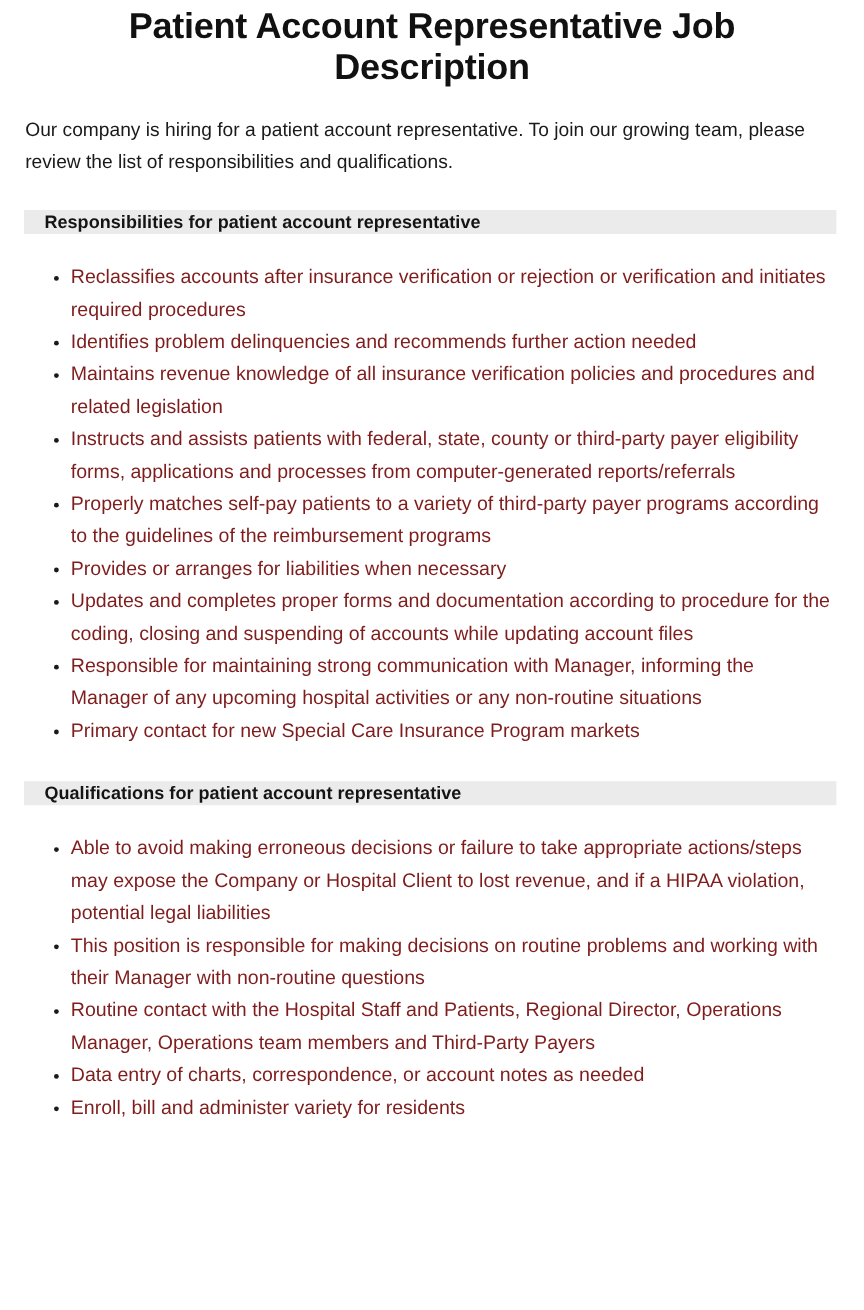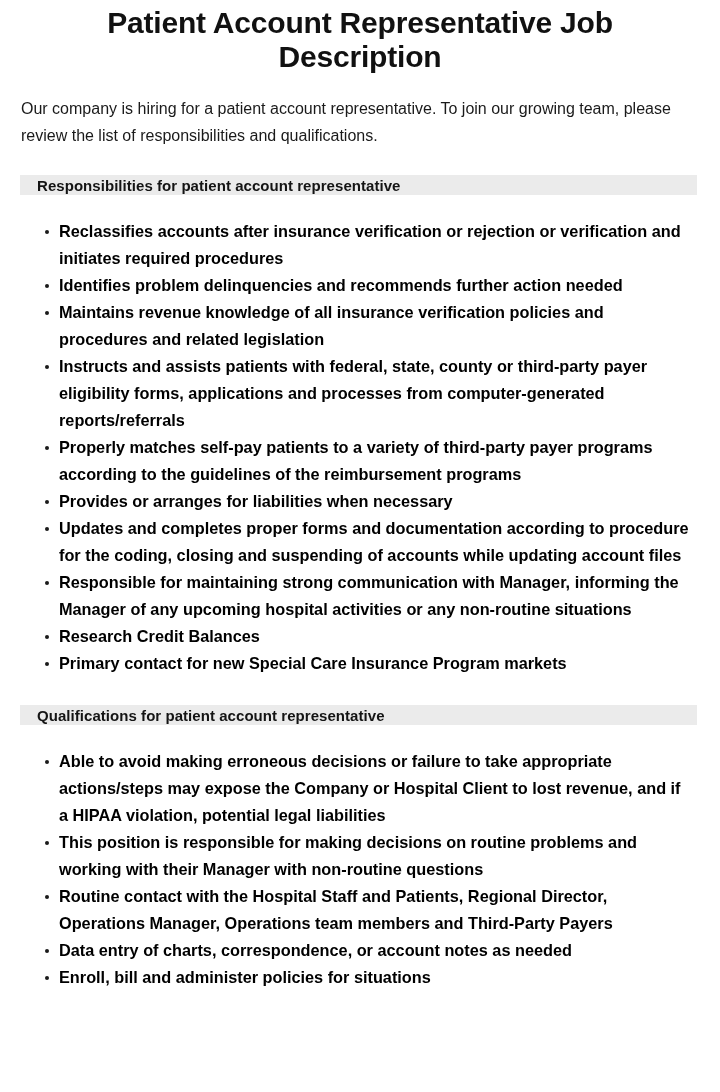--- a/index.html
+++ b/index.html
@@ -74,22 +74,22 @@
     list-style: none;
     margin: 0;
     padding: 0;
   }
   .bullet-item {
     position: relative;
     margin: 0;
     padding: 0 28px 0 59px;
     font-size: 16.3px;
     line-height: 27px;
-    font-weight: 700;
-    color: #000000;
+    font-weight: 400;
+    color: #7f1d1d;
   }
   .bullet-item::before {
     content: "";
     position: absolute;
     left: 45px;
     top: 12px;
     width: 4.4px;
     height: 4.4px;
     border-radius: 50%;
     background: #1a1a1a;
@@ -117,34 +117,33 @@
     <div class="list-top-gap"></div>
     <ul class="bullet-list">
         <li class="bullet-item">Reclassifies accounts after insurance verification or rejection or verification and initiates required procedures</li>
         <li class="bullet-item">Identifies problem delinquencies and recommends further action needed</li>
         <li class="bullet-item">Maintains revenue knowledge of all insurance verification policies and procedures and related legislation</li>
         <li class="bullet-item">Instructs and assists patients with federal, state, county or third-party payer eligibility forms, applications and processes from computer-generated reports/referrals</li>
         <li class="bullet-item">Properly matches self-pay patients to a variety of third-party payer programs according to the guidelines of the reimbursement programs</li>
         <li class="bullet-item">Provides or arranges for liabilities when necessary</li>
         <li class="bullet-item">Updates and completes proper forms and documentation according to procedure for the coding, closing and suspending of accounts while updating account files</li>
         <li class="bullet-item">Responsible for maintaining strong communication with Manager, informing the Manager of any upcoming hospital activities or any non-routine situations</li>
-        <li class="bullet-item">Research Credit Balances</li>
         <li class="bullet-item">Primary contact for new Special Care Insurance Program markets</li>
       </ul>
   </section>
 
   <div class="band-top-gap-2"></div>
 
   <section class="section">
     <div class="section-header">
       <span class="section-header-text">Qualifications for patient account representative</span>
     </div>
     <div class="list-top-gap"></div>
     <ul class="bullet-list">
         <li class="bullet-item">Able to avoid making erroneous decisions or failure to take appropriate actions/steps may expose the Company or Hospital Client to lost revenue, and if a HIPAA violation, potential legal liabilities</li>
         <li class="bullet-item">This position is responsible for making decisions on routine problems and working with their Manager with non-routine questions</li>
         <li class="bullet-item">Routine contact with the Hospital Staff and Patients, Regional Director, Operations Manager, Operations team members and Third-Party Payers</li>
         <li class="bullet-item">Data entry of charts, correspondence, or account notes as needed</li>
-        <li class="bullet-item">Enroll, bill and administer policies for situations</li>
+        <li class="bullet-item">Enroll, bill and administer variety for residents</li>
       </ul>
   </section>
 
 </div>
 
 </body></html>

